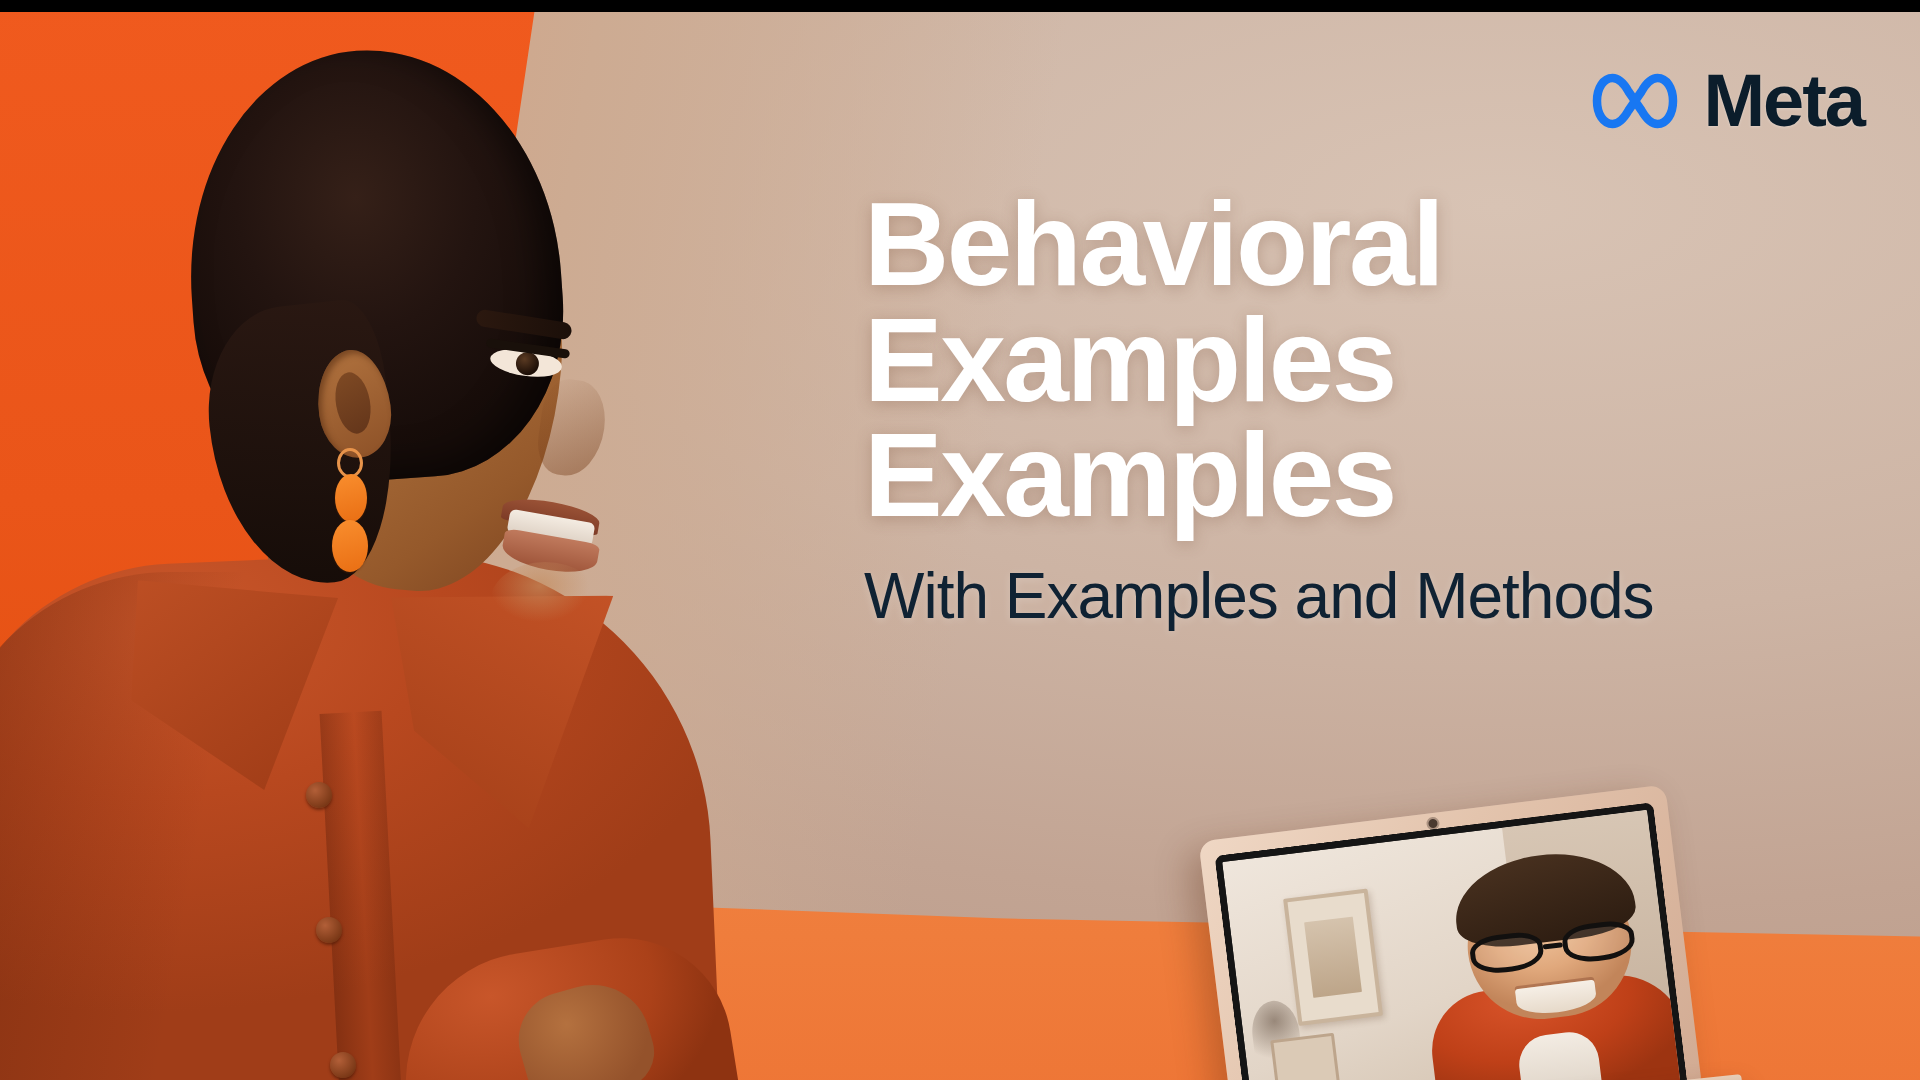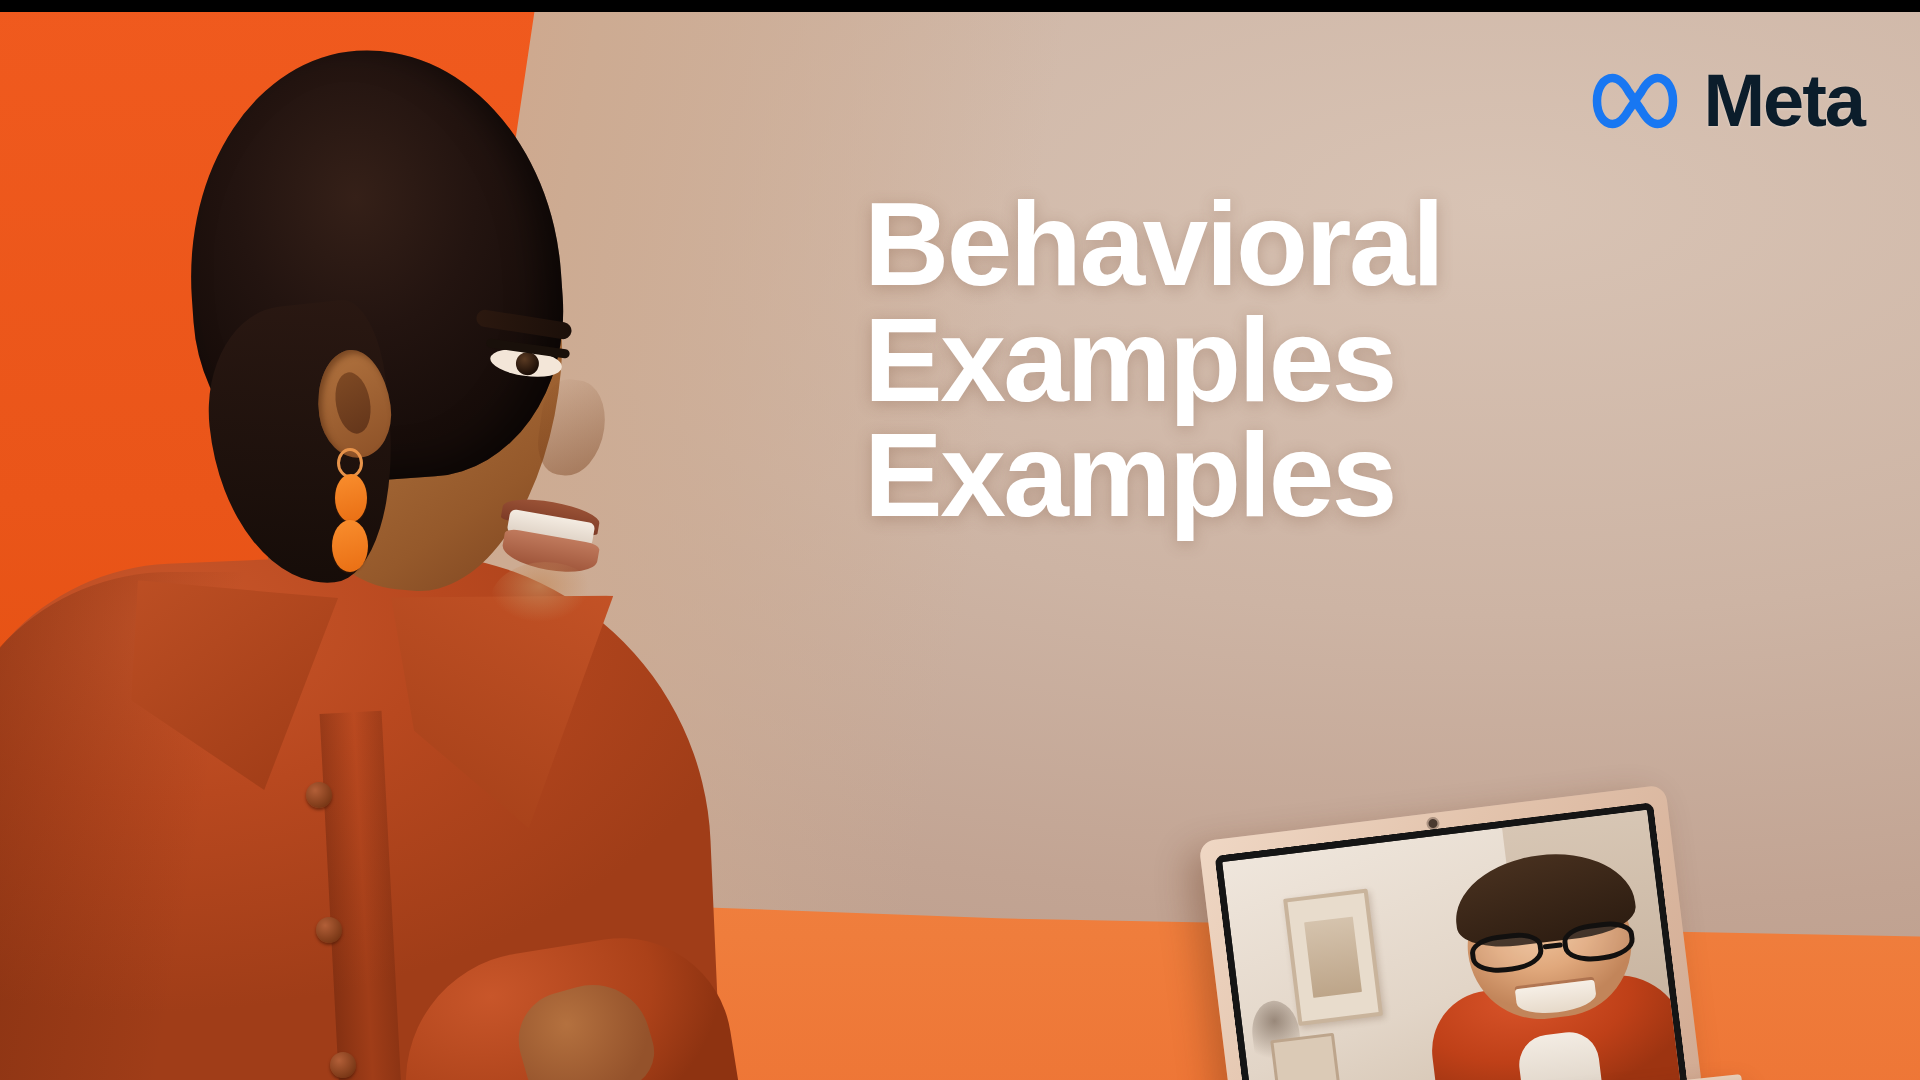--- a/index.html
+++ b/index.html
@@ -380,20 +380,21 @@
     </svg>
     <span class="meta-word">Meta</span>
   </div>
 
   <div class="copy">
     <h1 class="headline">
       <span class="ln">Behavioral</span>
       <span class="ln">Examples</span>
       <span class="ln">Examples</span>
     </h1>
+    <p class="subtitle">With Examples and Methods</p>
   </div>
 
   <div class="laptop">
     <div class="laptop-lid">
       <div class="laptop-cam"></div>
       <div class="laptop-screen">
         <div class="call">
           <div class="call-wall-r"></div>
           <div class="call-frame">
             <div class="call-frame-in"></div>

